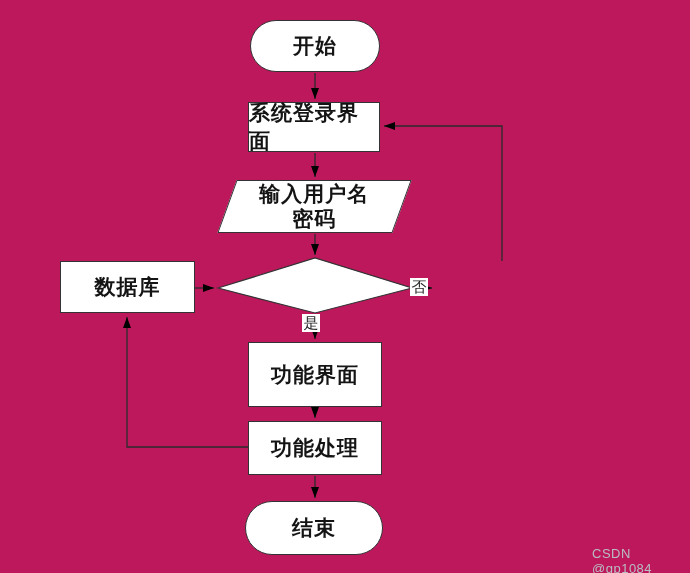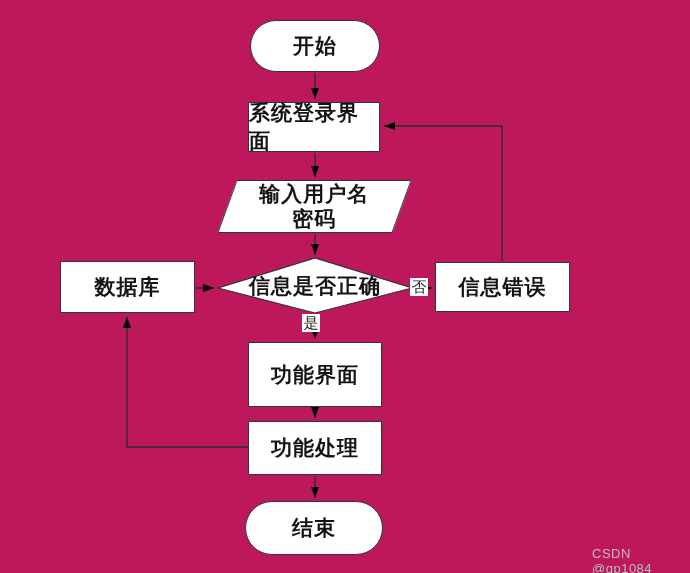--- a/index.html
+++ b/index.html
@@ -61,25 +61,23 @@
 
   <div class="node" style="left:248px;top:102px;width:132px;height:50px;">系统登录界面</div>
 
   <div class="node parallelogram" style="left:227px;top:180px;width:175px;height:53px;">
     <div class="inner">
       <div>输入用户名</div>
       <div>密码</div>
     </div>
   </div>
 
-  <div class="diamond-label" style="left:230px;top:272px;width:170px;height:28px;">信息是否正确</div>
 
   <div class="node" style="left:60px;top:261px;width:135px;height:52px;">数据库</div>
 
-  <div class="node" style="left:435px;top:262px;width:135px;height:50px;">信息错误</div>
 
   <div class="node" style="left:248px;top:342px;width:134px;height:65px;">功能界面</div>
 
   <div class="node" style="left:248px;top:421px;width:134px;height:54px;">功能处理</div>
 
   <div class="node terminator" style="left:245px;top:501px;width:138px;height:54px;">结束</div>
 
   <div class="edge-label" style="left:410px;top:278px;width:18px;height:18px;">否</div>
 
   <div class="edge-label" style="left:302px;top:314px;width:18px;height:18px;">是</div>

